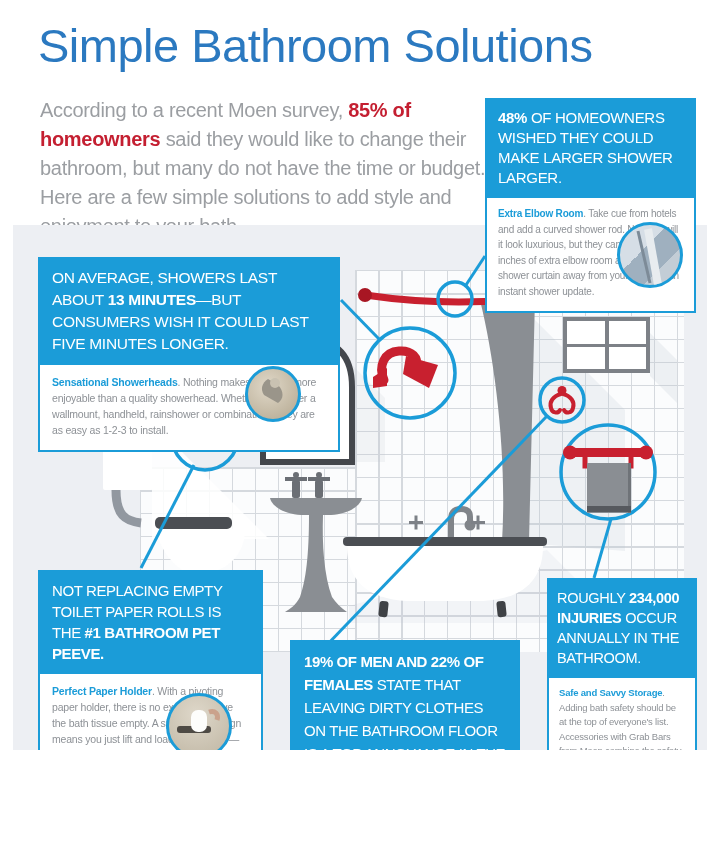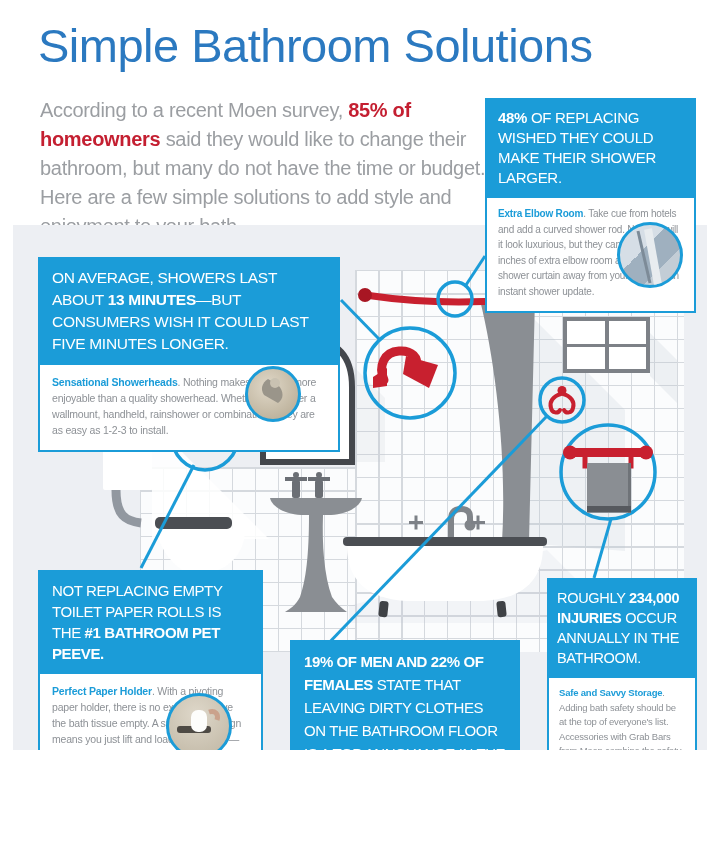--- a/index.html
+++ b/index.html
@@ -176,21 +176,21 @@
         <line x1="328" y1="75" x2="366" y2="114"></line>
         <line x1="472" y1="31" x2="453" y2="60"></line>
         <line x1="181" y1="240" x2="128" y2="343"></line>
         <line x1="534" y1="191" x2="310" y2="424"></line>
         <line x1="598" y1="294" x2="581" y2="353"></line>
       </g>
     </svg>
   </div>
 
   <div id="box-larger" class="callout">
-    <div class="hd"><span class="seg-b">48%</span><span> OF REPLACING WISHED THEY COULD MAKE THEIR SHOWER LARGER.</span></div>
+    <div class="hd"><span class="seg-b">48%</span><span> OF HOMEOWNERS WISHED THEY COULD MAKE LARGER SHOWER LARGER.</span></div>
     <div class="bd"><span class="lead">Extra Elbow Room</span><span>. Take cue from hotels and add a curved shower rod. Not only will it look luxurious, but they can add 5 to 7 inches of extra elbow room and keep the shower curtain away from your body for an instant shower update.</span></div>
   </div>
 
   <div id="box-minutes" class="callout">
     <div class="hd"><span>ON AVERAGE, SHOWERS LAST ABOUT </span><span class="seg-b">13 MINUTES</span><span>—BUT CONSUMERS WISH IT COULD LAST FIVE MINUTES LONGER.</span></div>
     <div class="bd"><span class="lead">Sensational Showerheads</span><span>. Nothing makes this time more enjoyable than a quality showerhead. Whether you prefer a wallmount, handheld, rainshower or combination—they are as easy as 1-2-3 to install.</span></div>
   </div>
 
   <div id="box-paper" class="callout">
     <div class="hd"><span>NOT REPLACING EMPTY TOILET PAPER ROLLS IS THE </span><span class="seg-b">#1 BATHROOM PET PEEVE.</span></div>

